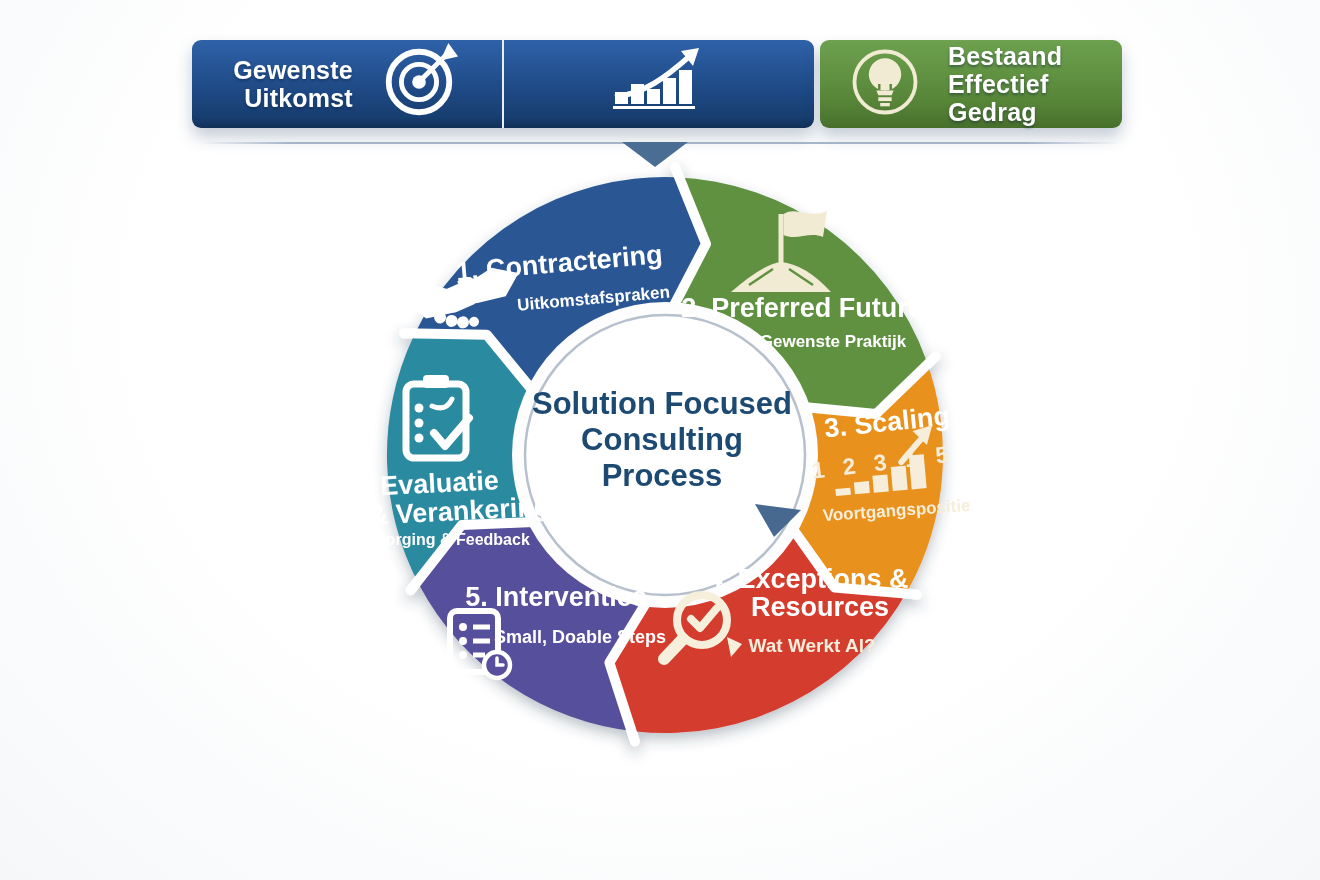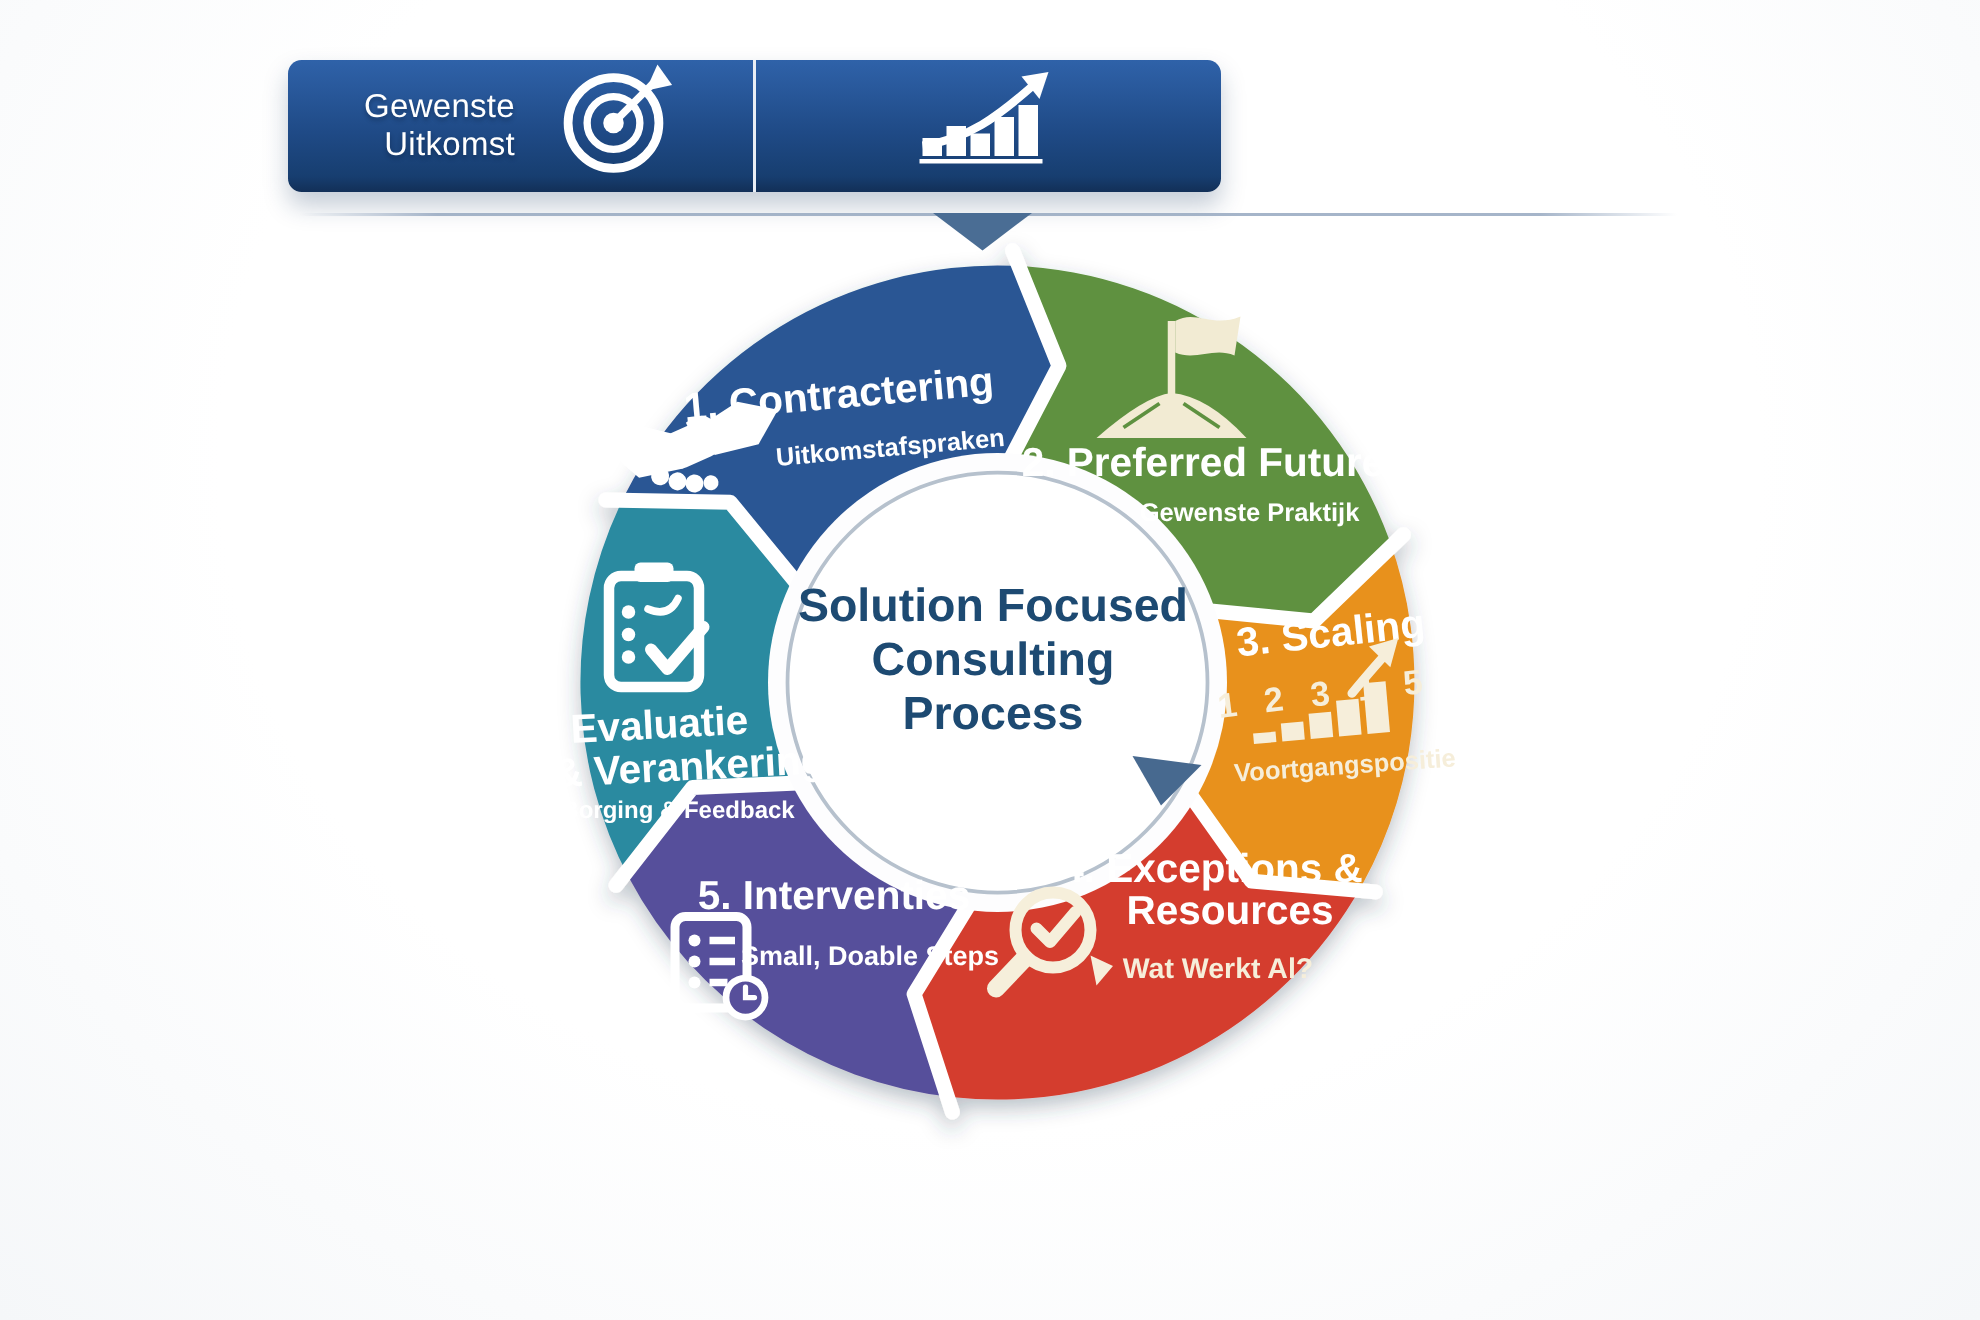--- a/index.html
+++ b/index.html
@@ -16,21 +16,21 @@
     background:linear-gradient(#2f62a9 0%, #1f4a86 55%, #173e70 88%, #122f57 100%);
   }
   .panel-green{
     width:302px;margin-left:6px;border-radius:9px;align-items:center;
     background:linear-gradient(#6da14e 0%, #578538 70%, #486f2c 100%);
     padding-left:24px;gap:22px;box-sizing:border-box;
   }
   .banner-cell{flex:1;display:flex;align-items:center;justify-content:center;gap:24px;}
   .banner-divider{width:2px;background:#e9eef5;margin:0;}
   .banner-label{
-    color:#fff;font-weight:normal;font-size:22px;line-height:1.12;
+    color:#fff;font-weight:bold;font-size:25px;line-height:1.12;
     white-space:pre-line;text-align:right;letter-spacing:.2px;
     text-shadow:0 2px 3px rgba(10,30,60,.45);
   }
   .banner-label.left{text-align:left;}
   
   .banner-underline{
     position:absolute;left:200px;top:142px;width:918px;height:2px;
     background:linear-gradient(90deg, rgba(170,185,205,0) 0%, rgba(150,168,192,.85) 10%,
                rgba(150,168,192,.85) 90%, rgba(170,185,205,0) 100%);
   }
@@ -77,20 +77,34 @@
             <rect x="-12" y="7" width="13" height="15" fill="#fff"></rect>
             <rect x="4" y="-4" width="13" height="26" fill="#fff"></rect>
             <rect x="20" y="-12" width="13" height="34" fill="#fff"></rect>
             <rect x="-46" y="24" width="82" height="3" fill="#fff"></rect>
             <path d="M-44,15 C-14,11 6,-4 32,-27" fill="none" stroke="#fff" stroke-width="5.5"></path>
             <path d="M40,-34 L22,-31 L34,-16 Z" fill="#fff"></path>
           </svg>
         </span>
       </div>
     </div>
+    <div class="panel panel-green">
+      <span>
+        <svg width="82" height="82" viewBox="-43 -43 86 86">
+          <circle r="32" fill="none" stroke="#f2ebd3" stroke-width="4"></circle>
+          <circle cx="0" cy="-8" r="17" fill="#f2ebd3"></circle>
+          <path d="M-6,2 v6 m12,-6 v6" stroke="#578538" stroke-width="2.5" fill="none"></path>
+          <path d="M-9,9 h18 l-2,5 h-14 z" fill="#f2ebd3"></path>
+          <rect x="-7" y="16" width="14" height="4" fill="#f2ebd3"></rect>
+          <rect x="-5" y="22" width="10" height="3.5" fill="#f2ebd3"></rect>
+        </svg>
+      </span>
+      <div class="banner-label left">Bestaand
+Effectief Gedrag</div>
+    </div>
   </div>
   <div class="banner-underline"></div>
   <div class="flow-down-arrow"></div>
 
   <svg class="wheel-svg" width="1320" height="880" viewBox="0 0 1320 880">
     <defs>
       <filter id="wheelShadow" x="-20%" y="-20%" width="140%" height="140%">
         <feDropShadow dx="0" dy="6" stdDeviation="7" flood-color="#2a3a52" flood-opacity="0.32"></feDropShadow>
       </filter>
     </defs>

